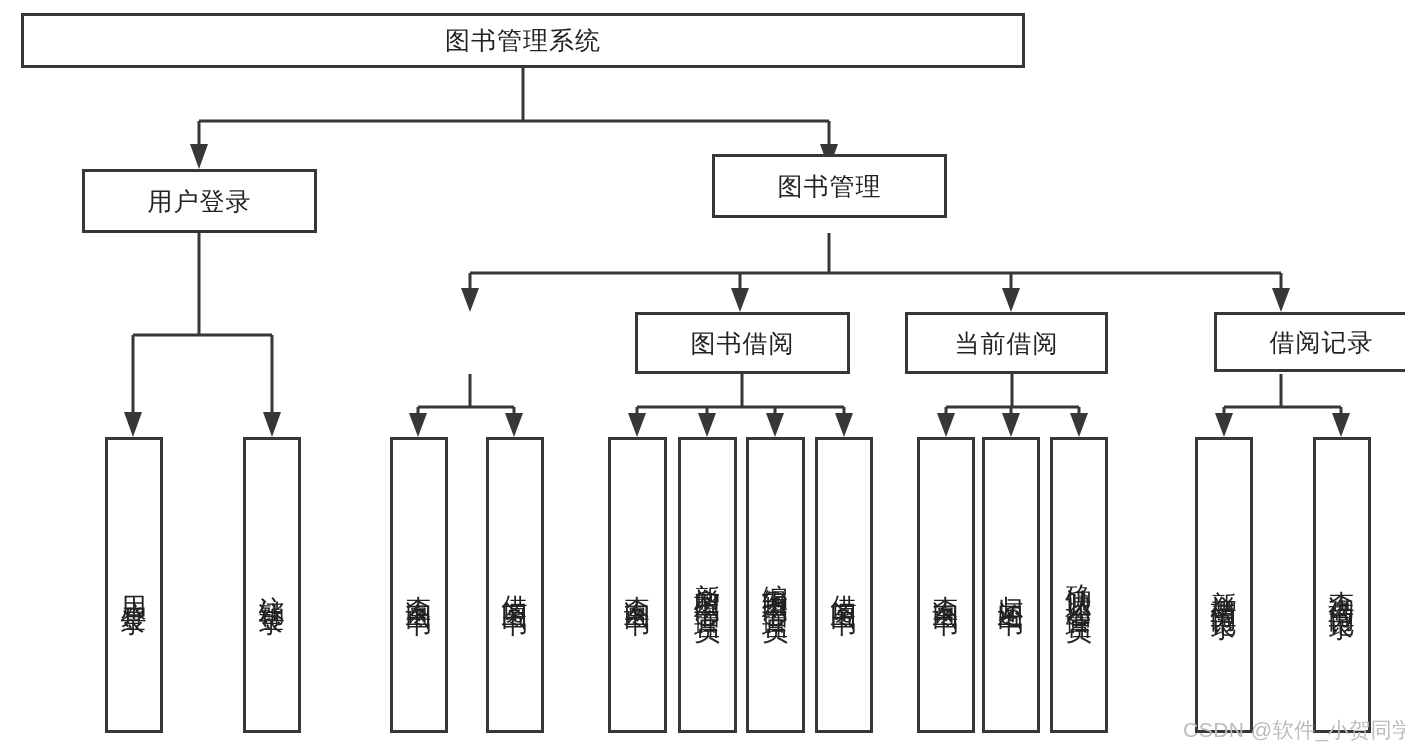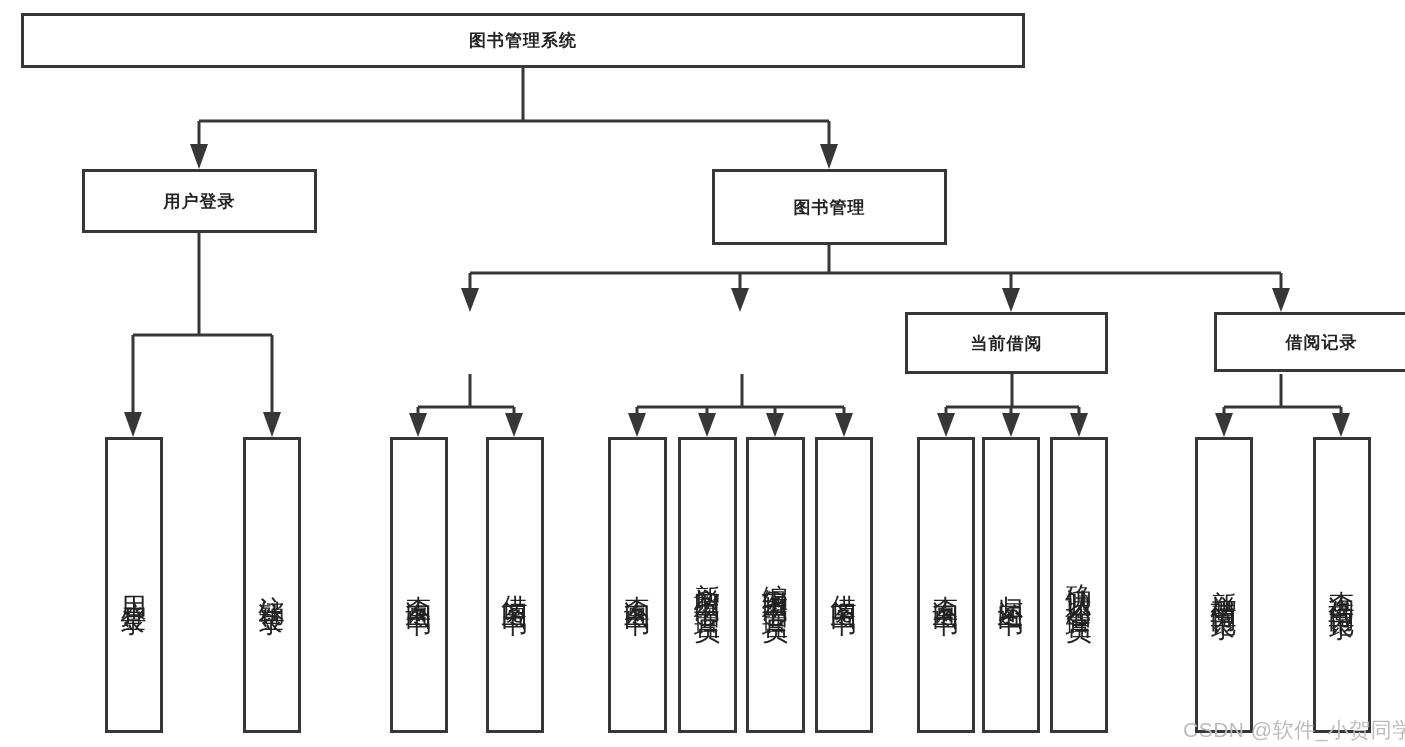--- a/index.html
+++ b/index.html
@@ -27,24 +27,23 @@
     box-sizing: border-box;
     border: 3px solid #373737;
     background: #ffffff;
     display: flex;
     align-items: center;
     justify-content: center;
     z-index: 2;
     color: #222222;
   }
   .node.h {
-    font-size: 17px;
+    font-size: 25px;
     letter-spacing: 1px;
     white-space: nowrap;
-    font-weight: bold;
   }
   .node.v {
     font-size: 26px;
   }
   .node.v .vtext {
     writing-mode: vertical-rl;
     text-orientation: mixed;
     letter-spacing: 5px;
     line-height: 1;
   }
@@ -100,22 +99,23 @@
       <polygon points="1002,413 1020,413 1011,437"></polygon>
       <polygon points="1070,413 1088,413 1079,437"></polygon>
       <polygon points="1215,413 1233,413 1224,437"></polygon>
       <polygon points="1332,413 1350,413 1341,437"></polygon>
     </g>
   </svg>
 
   <div class="node h" style="left:21px; top:13px; width:1004px; height:55px;">图书管理系统</div>
 
   <div class="node h" style="left:82px; top:169px; width:235px; height:64px;">用户登录</div>
-  <div class="node h" style="left:712px; top:169px; width:235px; height:76px;">图书管理</div>
+  <div class="node h" style="left:712px; top:154px; width:235px; height:64px;">图书管理</div>
 
+  <div class="node h" style="left:635px; top:312px; width:215px; height:62px;">图书借阅</div>
   <div class="node h" style="left:905px; top:312px; width:203px; height:62px;">当前借阅</div>
   <div class="node h" style="left:1173px; top:312px; width:215px; height:60px;margin-left:41px;">借阅记录</div>
 
   <div class="node v" style="left:105px; top:437px; width:58px; height:296px;">
     <span class="vtext">用户登录</span>
   </div>
   <div class="node v" style="left:243px; top:437px; width:58px; height:296px;">
     <span class="vtext">注销登录</span>
   </div>
 

